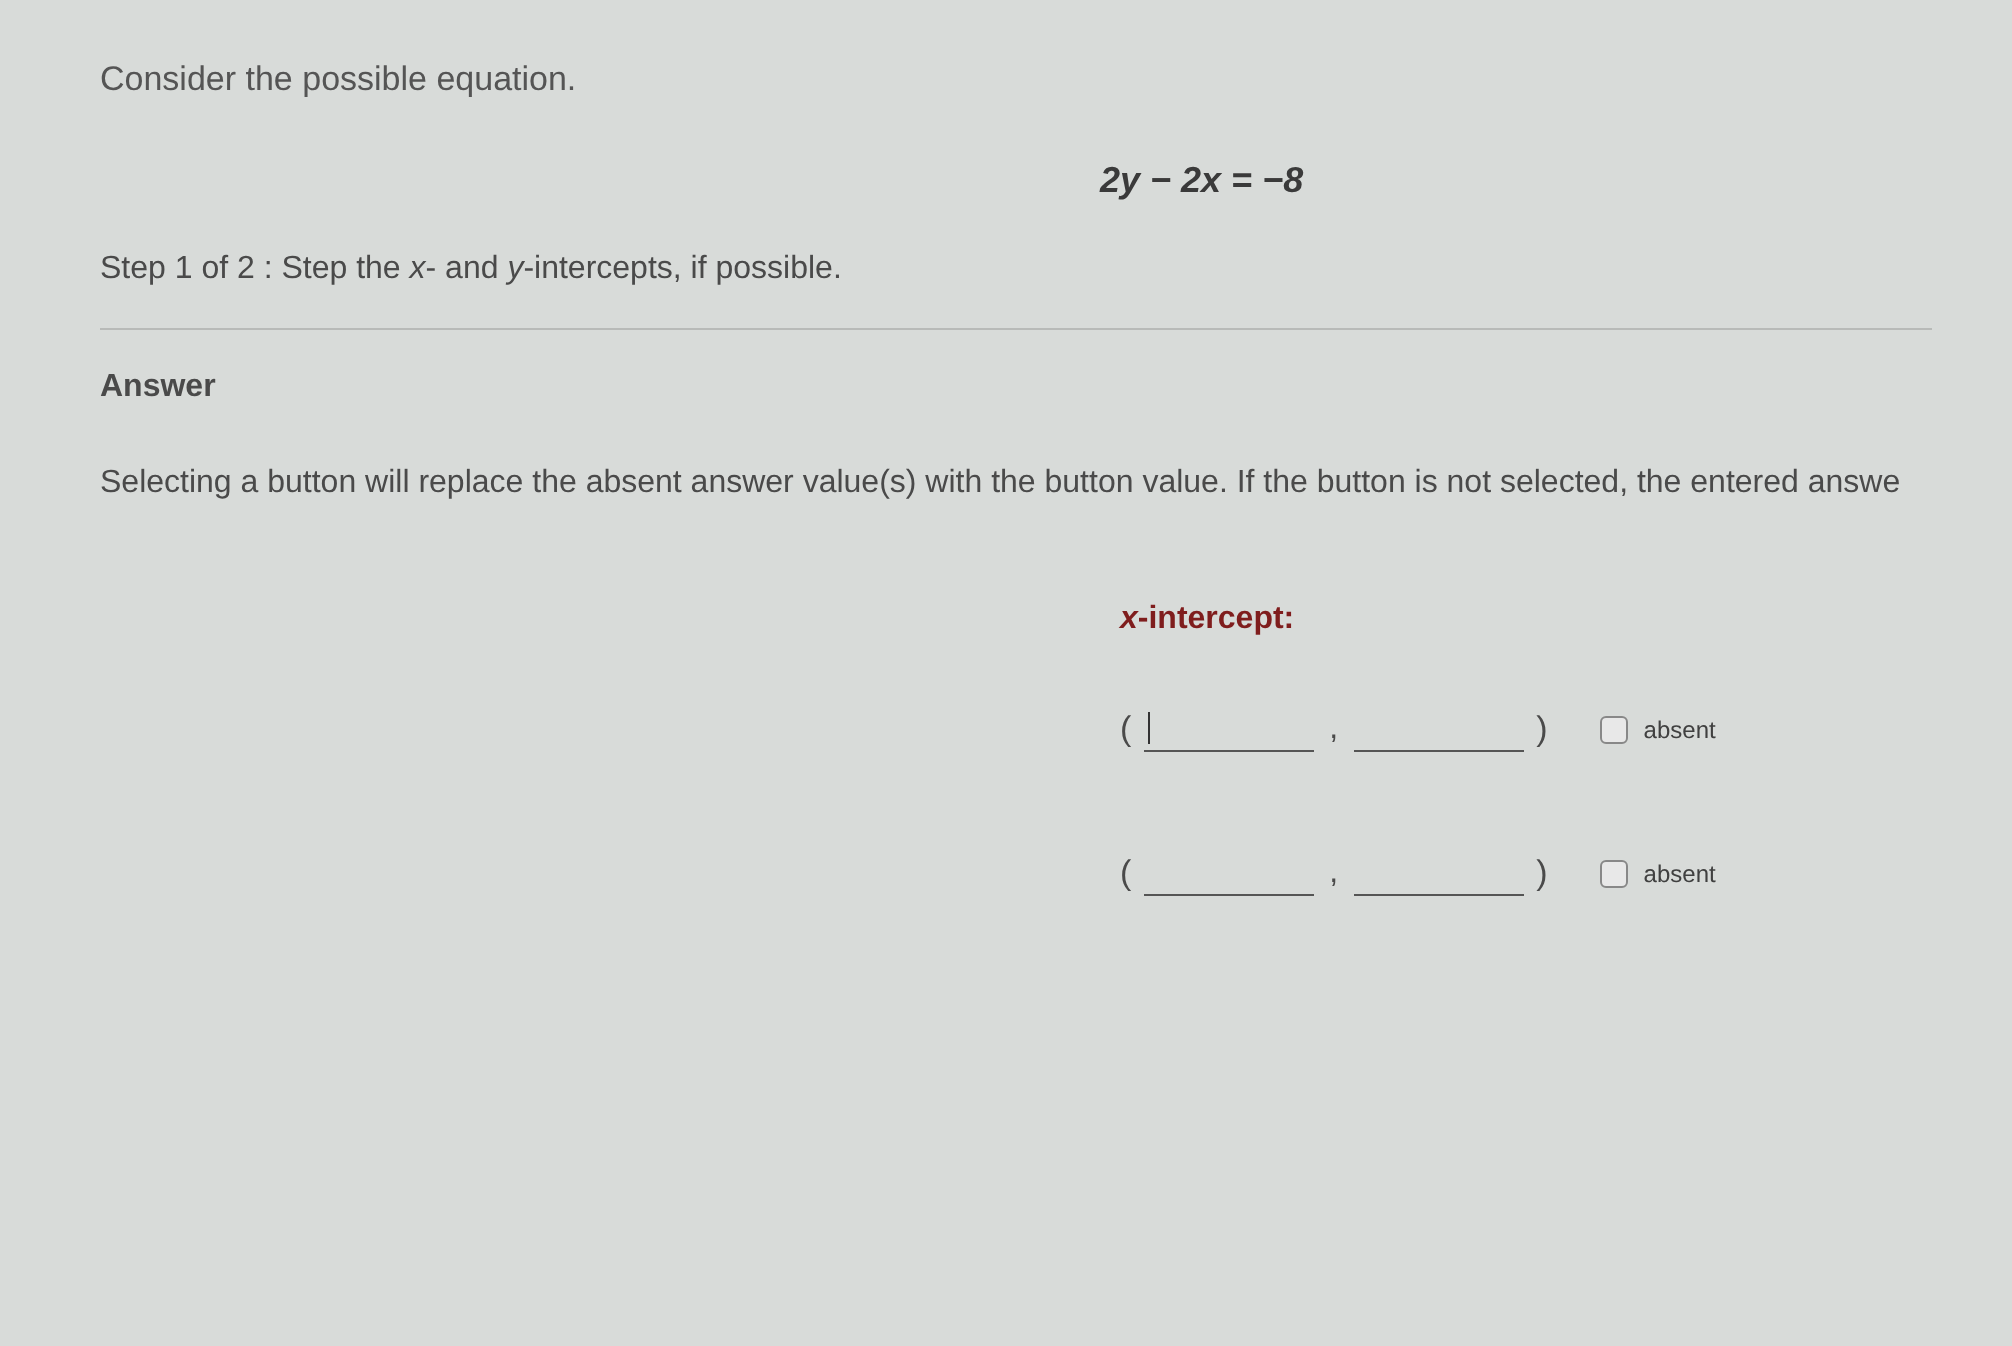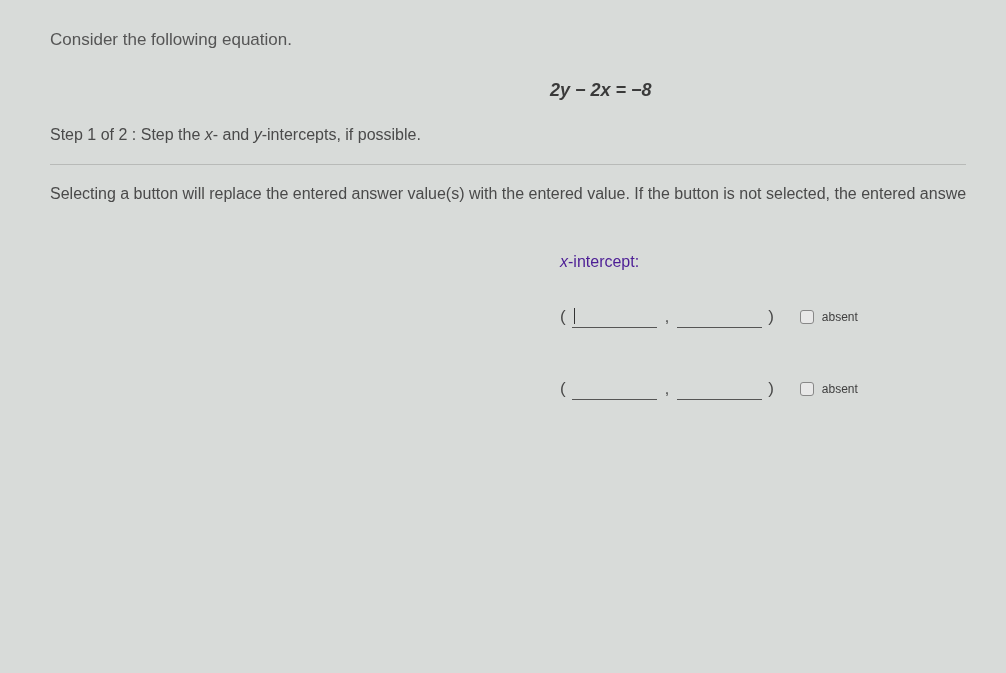--- a/index.html
+++ b/index.html
@@ -65,22 +65,22 @@
       overflow: hidden;
     }
     .intercepts-area {
       padding-left: 510px;
     }
     .intercept-block {
       margin-bottom: 50px;
     }
     .intercept-label {
       font-size: 16px;
-      font-weight: normal;
-      color: #4c1d95;
+      font-weight: bold;
+      color: #7f1d1d;
       margin-bottom: 35px;
     }
     .intercept-label .italic {
       font-style: italic;
     }
     .input-row {
       display: flex;
       align-items: center;
       gap: 6px;
       font-size: 16px;
@@ -131,34 +131,35 @@
       top: 2px;
       width: 1.5px;
       height: 16px;
       background: #333;
     }
   </style>
 </head>
 <body>
 
 <div class="content">
-  <div class="prompt-text">Consider the following equation.</div>
+  <div class="prompt-text">Consider the possible equation.</div>
 
   <div class="equation-row">
     <span class="equation">2y − 2x = −8</span>
   </div>
 
   <div class="step-line">
     <span class="step-label">Step 1 of 2 :</span><span> Step the </span><span class="italic">x</span><span>- and </span><span class="italic">y</span><span>-intercepts, if possible.</span>
   </div>
 
   <hr class="section-divider">
 
+  <div class="answer-heading">Answer</div>
 
-  <div class="instruction">Selecting a button will replace the entered answer value(s) with the entered value. If the button is not selected, the entered answe</div>
+  <div class="instruction">Selecting a button will replace the absent answer value(s) with the button value. If the button is not selected, the entered answe</div>
 
   <div class="intercepts-area">
 
     <div class="intercept-block">
       <div class="intercept-label">
         <span class="italic">x</span><span>-intercept:</span>
       </div>
       <div class="input-row">
         <span class="paren">(</span>
         <span class="cursor-blank">

